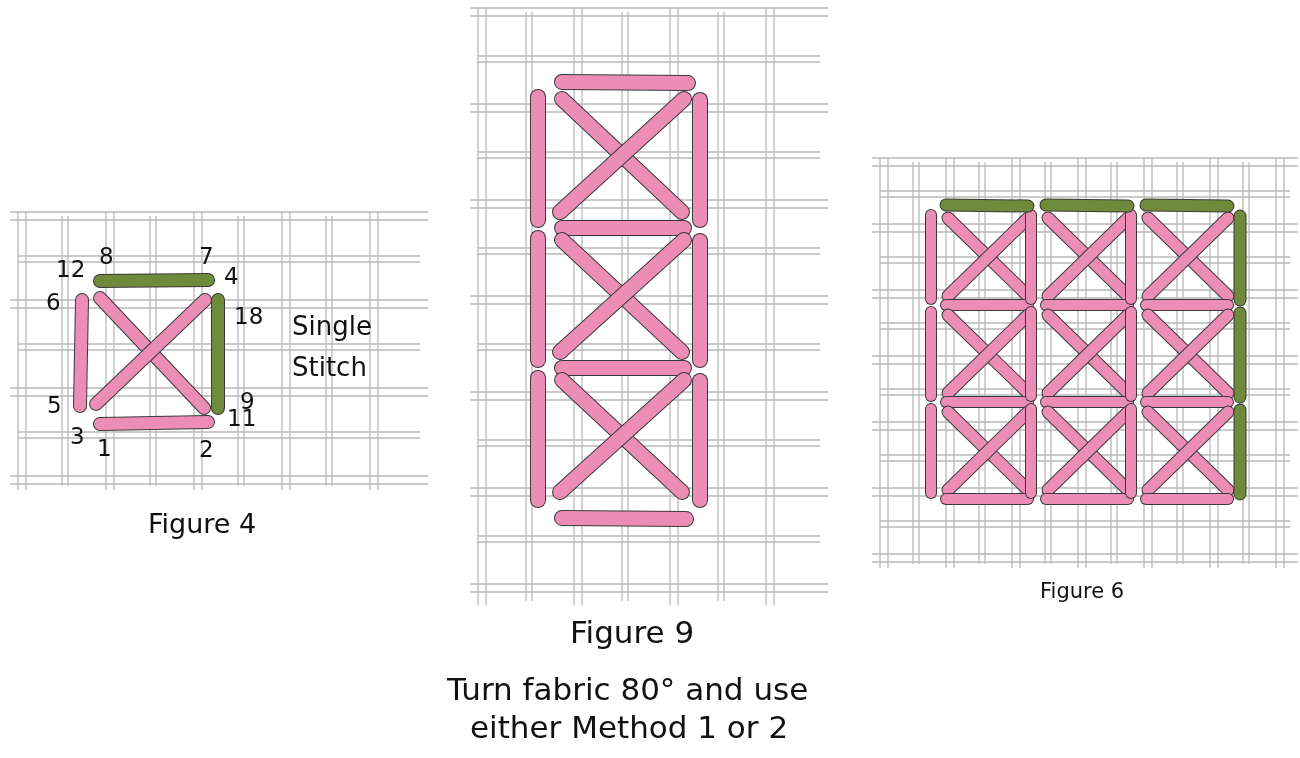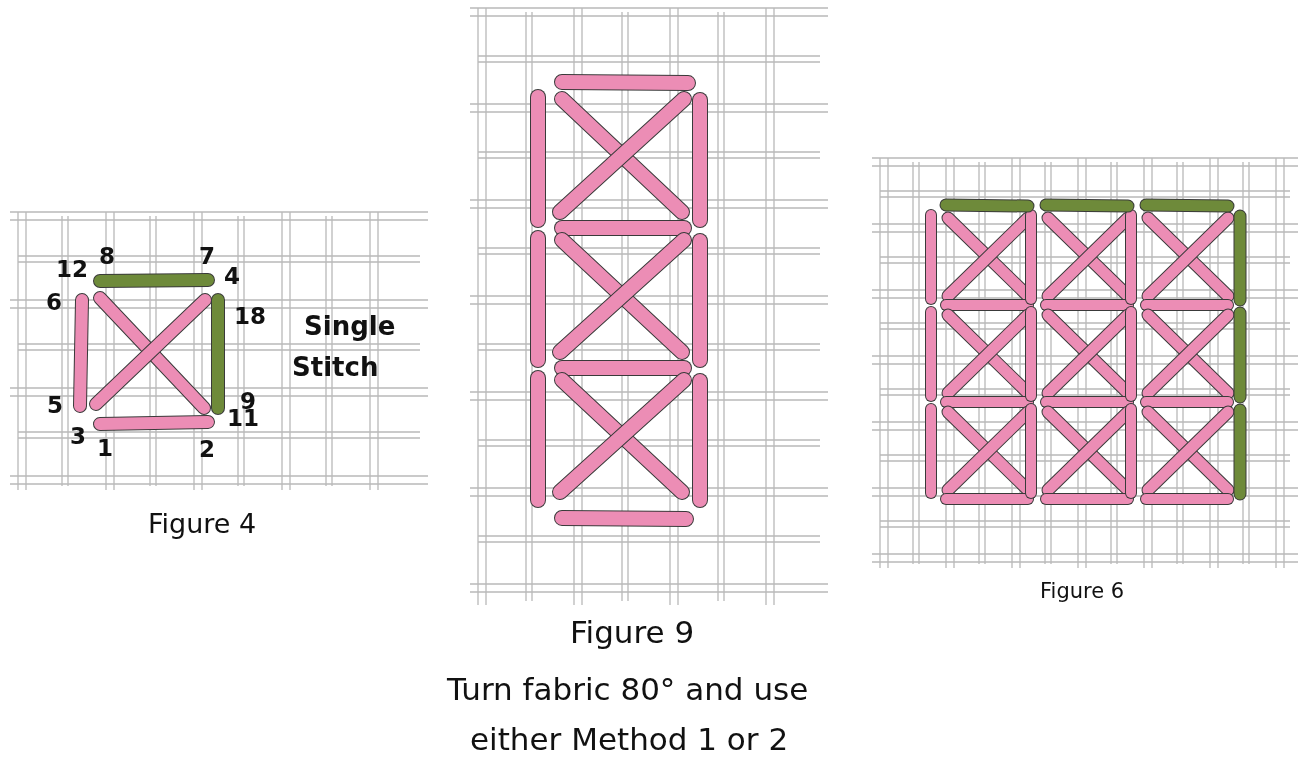--- a/index.html
+++ b/index.html
@@ -1,19 +1,19 @@
 <!DOCTYPE html>
 <html><head>
 <meta charset="utf-8">
 <style>
   html, body { margin: 0; padding: 0; background: #ffffff; }
   body { width: 1300px; height: 758px; position: relative; overflow: hidden; font-family: "DejaVu Sans", sans-serif; }
   .fig { position: absolute; }
   svg { position: absolute; left: 0; top: 0; }
-  .label { position: absolute; color: #111; font-family: "DejaVu Sans", sans-serif; white-space: nowrap; line-height: 1; font-weight: bold; }
+  .label { position: absolute; color: #111; font-family: "DejaVu Sans", sans-serif; white-space: nowrap; line-height: 1; }
   .caption { position: absolute; color: #111; font-family: "DejaVu Sans", sans-serif; white-space: nowrap; text-align: center; line-height: 1.15; }
   .num { font-size: 23px; }
 </style>
 </head>
 <body>
 
 <div class="fig" style="left:0;top:0;width:440px;height:560px;">
   <svg width="440" height="560">
     <g id="mesh5" stroke="#b8b8b8" stroke-width="1.3" fill="none">
         <line x1="18" y1="212" x2="18" y2="490"></line>
@@ -69,21 +69,21 @@
   <span class="label num" style="left:199px;top:245px;">7</span>
   <span class="label num" style="left:224px;top:265px;">4</span>
   <span class="label num" style="left:46px;top:291px;">6</span>
   <span class="label num" style="left:234px;top:305px;">18</span>
   <span class="label num" style="left:47px;top:394px;">5</span>
   <span class="label num" style="left:240px;top:390px;">9</span>
   <span class="label num" style="left:70px;top:425px;">3</span>
   <span class="label num" style="left:97px;top:437px;">1</span>
   <span class="label num" style="left:216px;top:407px;margin-left:11px;">11</span>
   <span class="label num" style="left:199px;top:438px;">2</span>
-  <span class="label" style="left:292px;top:313px;font-size:26px;margin-left:12px;">Single</span>
+  <span class="label" style="left:292px;top:313px;font-size:26px;">Single</span>
   <span class="label" style="left:292px;top:354px;font-size:26px;">Stitch</span>
   <span class="caption" style="left:148px;top:508px;font-size:27px;">Figure 4</span>
 </div>
 
 <div class="fig" style="left:0;top:0;width:1300px;height:758px;">
   <svg width="1300" height="620">
     <g id="mesh6" stroke="#b8b8b8" stroke-width="1.3" fill="none">
         <line x1="478" y1="8" x2="478" y2="605"></line>
         <line x1="486" y1="8" x2="486" y2="605"></line>
         <line x1="526" y1="12" x2="526" y2="601"></line>
@@ -155,21 +155,21 @@
         <line x1="562" y1="380" x2="682" y2="492" stroke="#3a3a3a" stroke-width="16" stroke-linecap="round"></line>
         <line x1="562" y1="380" x2="682" y2="492" stroke="#ec8db5" stroke-width="14" stroke-linecap="round"></line>
         <line x1="684" y1="380" x2="560" y2="492" stroke="#3a3a3a" stroke-width="16" stroke-linecap="round"></line>
         <line x1="684" y1="380" x2="560" y2="492" stroke="#ec8db5" stroke-width="14" stroke-linecap="round"></line>
         <line x1="562" y1="518" x2="686" y2="519" stroke="#3a3a3a" stroke-width="16" stroke-linecap="round"></line>
         <line x1="562" y1="518" x2="686" y2="519" stroke="#ec8db5" stroke-width="14" stroke-linecap="round"></line>
       </g>
   </svg>
   <span class="caption" style="left:570px;top:615px;font-size:31px;">Figure 9</span>
   <span class="caption" style="left:447px;top:672px;font-size:31px;">Turn fabric 80° and use</span>
-  <span class="caption" style="left:470px;top:710px;font-size:31px;margin-top:12px;">either Method 1 or 2</span>
+  <span class="caption" style="left:470px;top:710px;font-size:31px;">either Method 1 or 2</span>
 </div>
 
 <div class="fig" style="left:0;top:0;width:1300px;height:620px;">
   <svg width="1300" height="620">
     <g id="mesh7" stroke="#b8b8b8" stroke-width="1.3" fill="none">
         <line x1="880" y1="158" x2="880" y2="568"></line>
         <line x1="888" y1="158" x2="888" y2="568"></line>
         <line x1="913" y1="162" x2="913" y2="564"></line>
         <line x1="919" y1="162" x2="919" y2="564"></line>
         <line x1="946" y1="158" x2="946" y2="568"></line>

